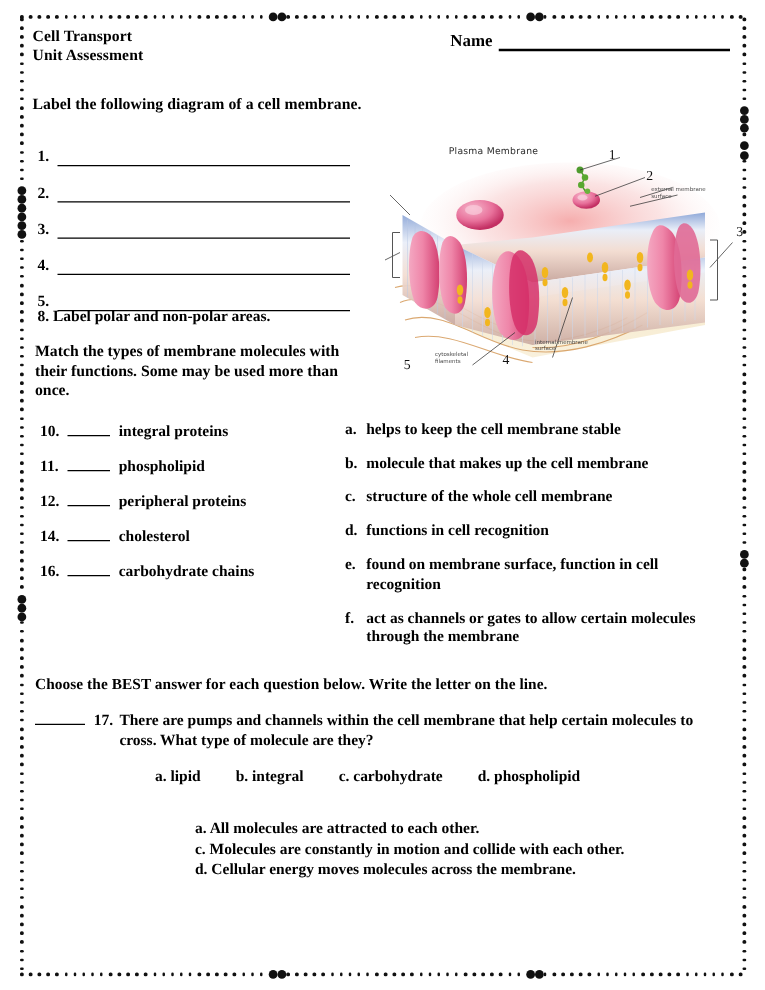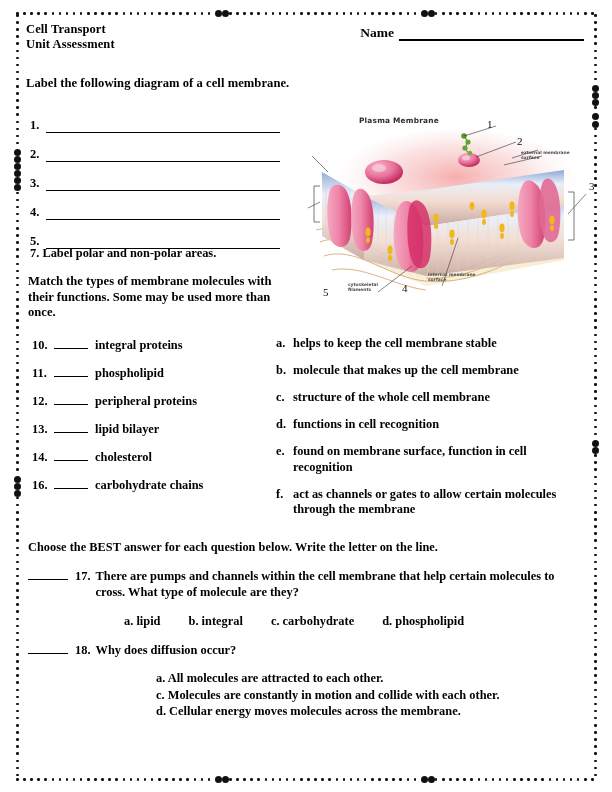--- a/index.html
+++ b/index.html
@@ -244,21 +244,20 @@
     left: 280px;
     top: 88px;
     width: 306px;
     height: 198px;
   }
   .diagram svg { display: block; }
   .dlabel {
     position: absolute;
     font-family: "DejaVu Sans", sans-serif;
     color: #3a3a3a;
-    font-weight: bold;
   }
   .dlabel-title {
     font-size: 7.4px;
     color: #2c2c2c;
     left: 53px;
     top: 6px;
     letter-spacing: 0.2px;
   }
   .dlabel-tiny {
     font-size: 4.4px;
@@ -697,44 +696,39 @@
         <div class="blank-row">
           <span class="blank-num">4.</span>
           <span class="blank-rule"></span>
         </div>
         <div class="blank-row">
           <span class="blank-num">5.</span>
           <span class="blank-rule"></span>
         </div>
       </div>
 
-    <div class="item6">7. Label polar and non-polar areas.</div>
+    <div class="item6">8. Label polar and non-polar areas.</div>
 
     <div class="match-instr">Match the types of membrane molecules with their functions. Some may be used more than once.</div>
 
     <div class="match-left" id="match-terms">
         <div class="match-item">
           <span class="mi-num">10.</span>
           <span class="mi-blank"></span>
           <span>integral proteins</span>
         </div>
         <div class="match-item">
           <span class="mi-num">11.</span>
           <span class="mi-blank"></span>
           <span>phospholipid</span>
         </div>
         <div class="match-item">
           <span class="mi-num">12.</span>
           <span class="mi-blank"></span>
           <span>peripheral proteins</span>
-        </div>
-        <div class="match-item">
-          <span class="mi-num">13.</span>
-          <span class="mi-blank"></span>
-          <span>lipid bilayer</span>
         </div>
         <div class="match-item">
           <span class="mi-num">14.</span>
           <span class="mi-blank"></span>
           <span>cholesterol</span>
         </div>
         <div class="match-item">
           <span class="mi-num">16.</span>
           <span class="mi-blank"></span>
           <span>carbohydrate chains</span>
@@ -777,25 +771,20 @@
       </div>
       <div class="q17-choices" id="q17-choices">
           <span>a.  lipid</span>
           <span>b. integral</span>
           <span>c. carbohydrate</span>
           <span>d. phospholipid</span>
         </div>
     </div>
 
     <div class="mc-q18">
-      <div class="q-line">
-        <span class="q-blank"></span>
-        <span class="q-num">18.</span>
-        <span class="q-text">Why does diffusion occur?</span>
-      </div>
       <div class="q18-choices" id="q18-choices">
           <div>a. All molecules are attracted to each other.</div>
           <div>c. Molecules are constantly in motion and collide with each other.</div>
           <div>d. Cellular energy moves molecules across the membrane.</div>
         </div>
     </div>
 
 
     <div class="diagram">
       <svg width="306" height="198" viewBox="0 0 306 198">

